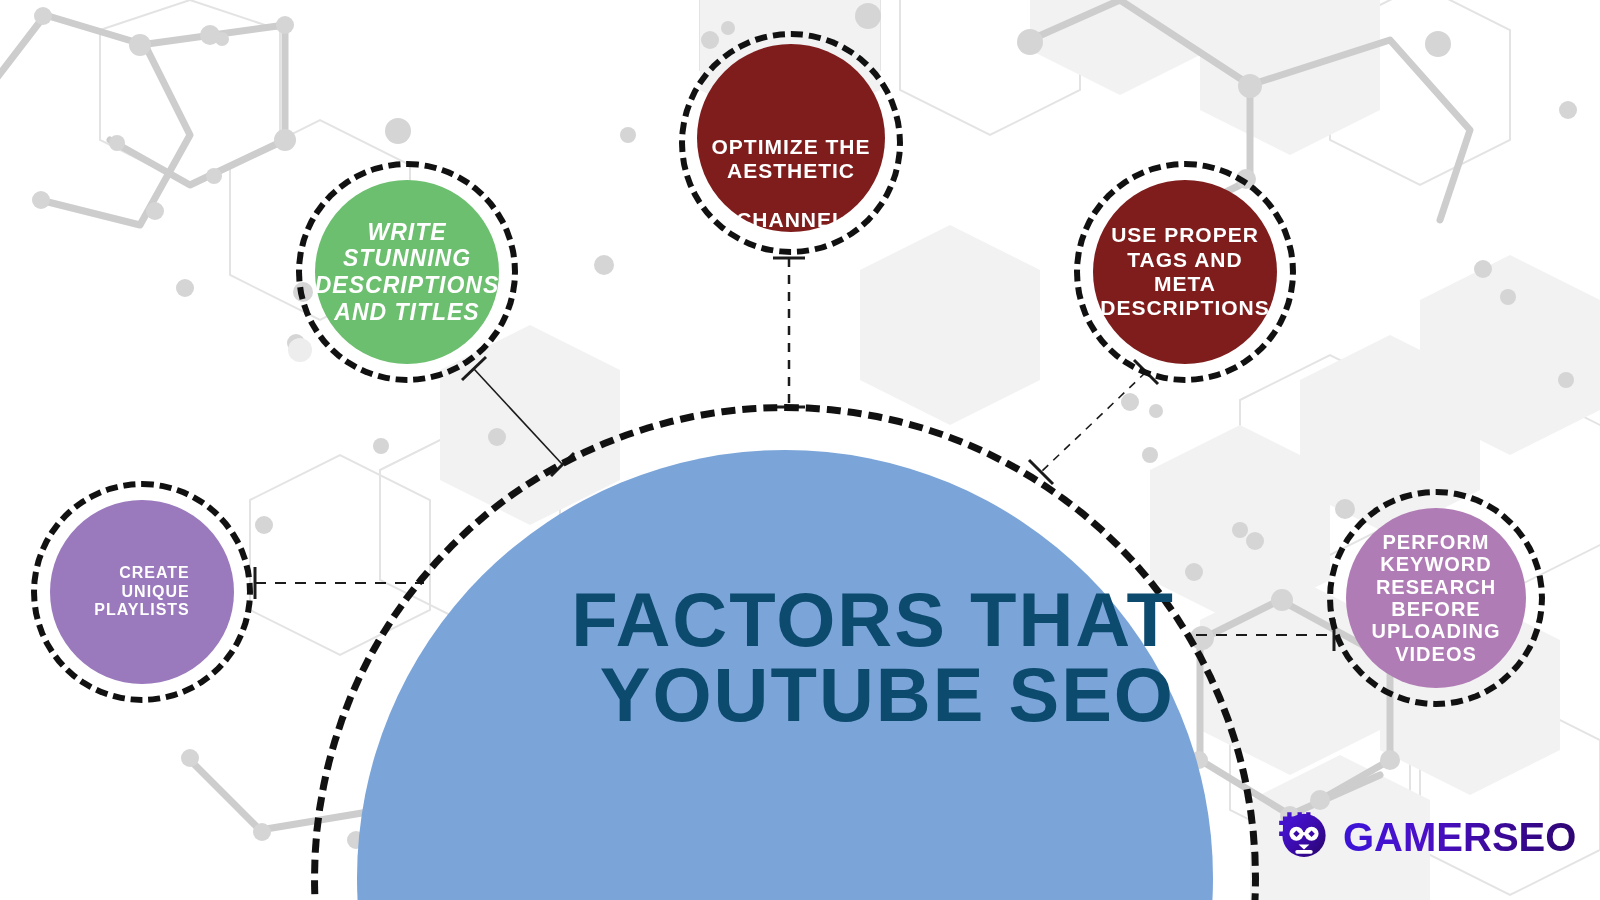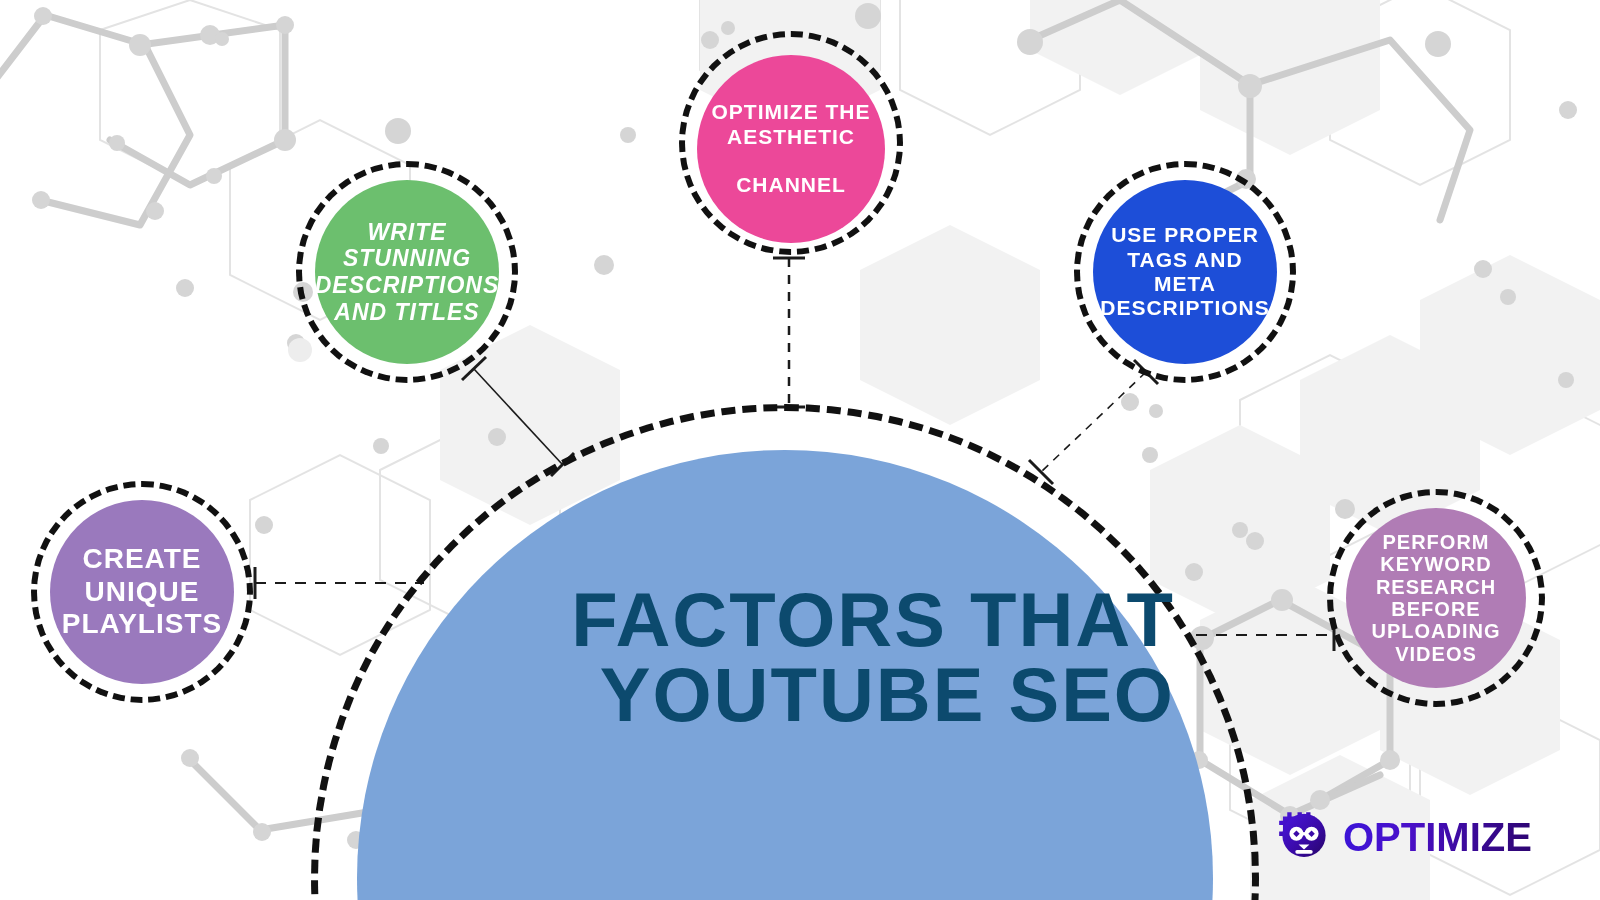--- a/index.html
+++ b/index.html
@@ -87,35 +87,35 @@
     text-align: center;
     font-family: "Liberation Sans", sans-serif;
     font-weight: 700;
     text-transform: uppercase;
     letter-spacing: 1px;
     line-height: 1.16;
     padding: 0 10px;
   }
 
   
-  #node-aesthetic      { left: 697px; top: 55px;  width: 188px; height: 188px; background: #ec4899; }
+  #node-aesthetic      { left: 697px; top: 44px;  width: 188px; height: 188px; background: #7f1d1d; align-items: flex-end; }
   #ring-aesthetic      { left: 679px; top: 31px;  width: 224px; height: 224px; }
   #node-aesthetic .node-label { font-size: 21px; }
 
   #node-descriptions   { left: 315px; top: 180px; width: 184px; height: 184px; background: #6cbf6e; }
   #ring-descriptions   { left: 296px; top: 161px; width: 222px; height: 222px; }
   #node-descriptions .node-label { font-size: 23px; font-style: italic; }
 
-  #node-tags           { left: 1093px; top: 180px; width: 184px; height: 184px; background: #1d4ed8; justify-content: center; }
+  #node-tags           { left: 1093px; top: 180px; width: 184px; height: 184px; background: #7f1d1d; justify-content: center; }
   #ring-tags           { left: 1074px; top: 161px; width: 222px; height: 222px; }
   #node-tags .node-label { font-size: 21px; }
 
   #node-playlists      { left: 50px; top: 500px; width: 184px; height: 184px; background: #9a79bd; }
   #ring-playlists      { left: 31px; top: 481px; width: 222px; height: 222px; }
-  #node-playlists .node-label { font-size: 28px; }
+  #node-playlists .node-label { font-size: 16px; text-align: right; }
 
   #node-keyword        { left: 1346px; top: 508px; width: 180px; height: 180px; background: #b07cb5; }
   #ring-keyword        { left: 1327px; top: 489px; width: 218px; height: 218px; }
   #node-keyword .node-label { font-size: 20px; line-height: 1.12; }
 
   
   #logo {
     position: absolute;
     left: 1277px;
     top: 810px;
@@ -342,16 +342,16 @@
       <path fill="url(#gmark)" d="M38 4h8v7h8V4h8v8h8v8h7v8h-7v12h7v8h-7v8h-8v8h-8v7h-8v-7h-8v-8h-8v-8H4v-8h7V28H4v-8h7v-8h8V4h8v8h11z"></path>
       <circle cx="50" cy="47" r="40" fill="url(#gmark)"></circle>
       <circle cx="36" cy="44" r="13" fill="#ffffff"></circle>
       <circle cx="64" cy="44" r="13" fill="#ffffff"></circle>
       <rect x="46" y="41" width="8" height="6" fill="#ffffff"></rect>
       <path d="M36 38 l6 6 -6 6 -6 -6z" fill="#3a0aa8"></path>
       <path d="M64 38 l6 6 -6 6 -6 -6z" fill="#3a0aa8"></path>
       <path d="M40 64 h20 l-10 9z" fill="#ffffff"></path>
       <rect x="34" y="74" width="32" height="7" rx="3" fill="#ffffff"></rect>
     </svg>
-    <span id="logo-text">OPTIMIZE</span>
+    <span id="logo-text">GAMERSEO</span>
   </div>
 
 </div>
 
 </body></html>

